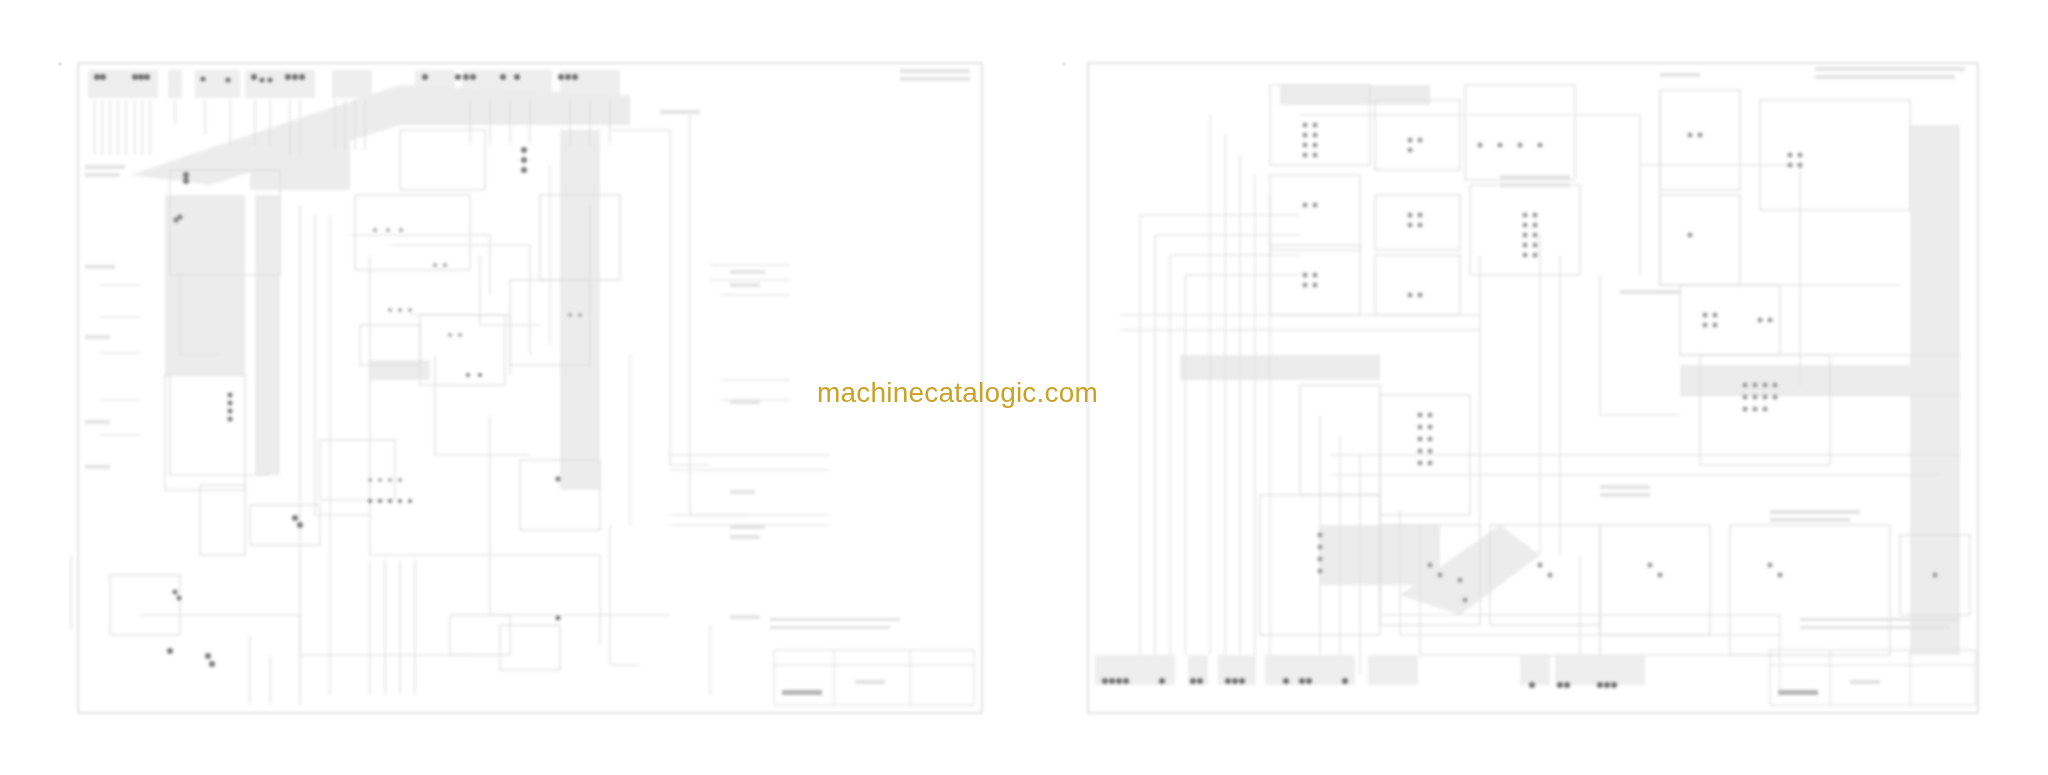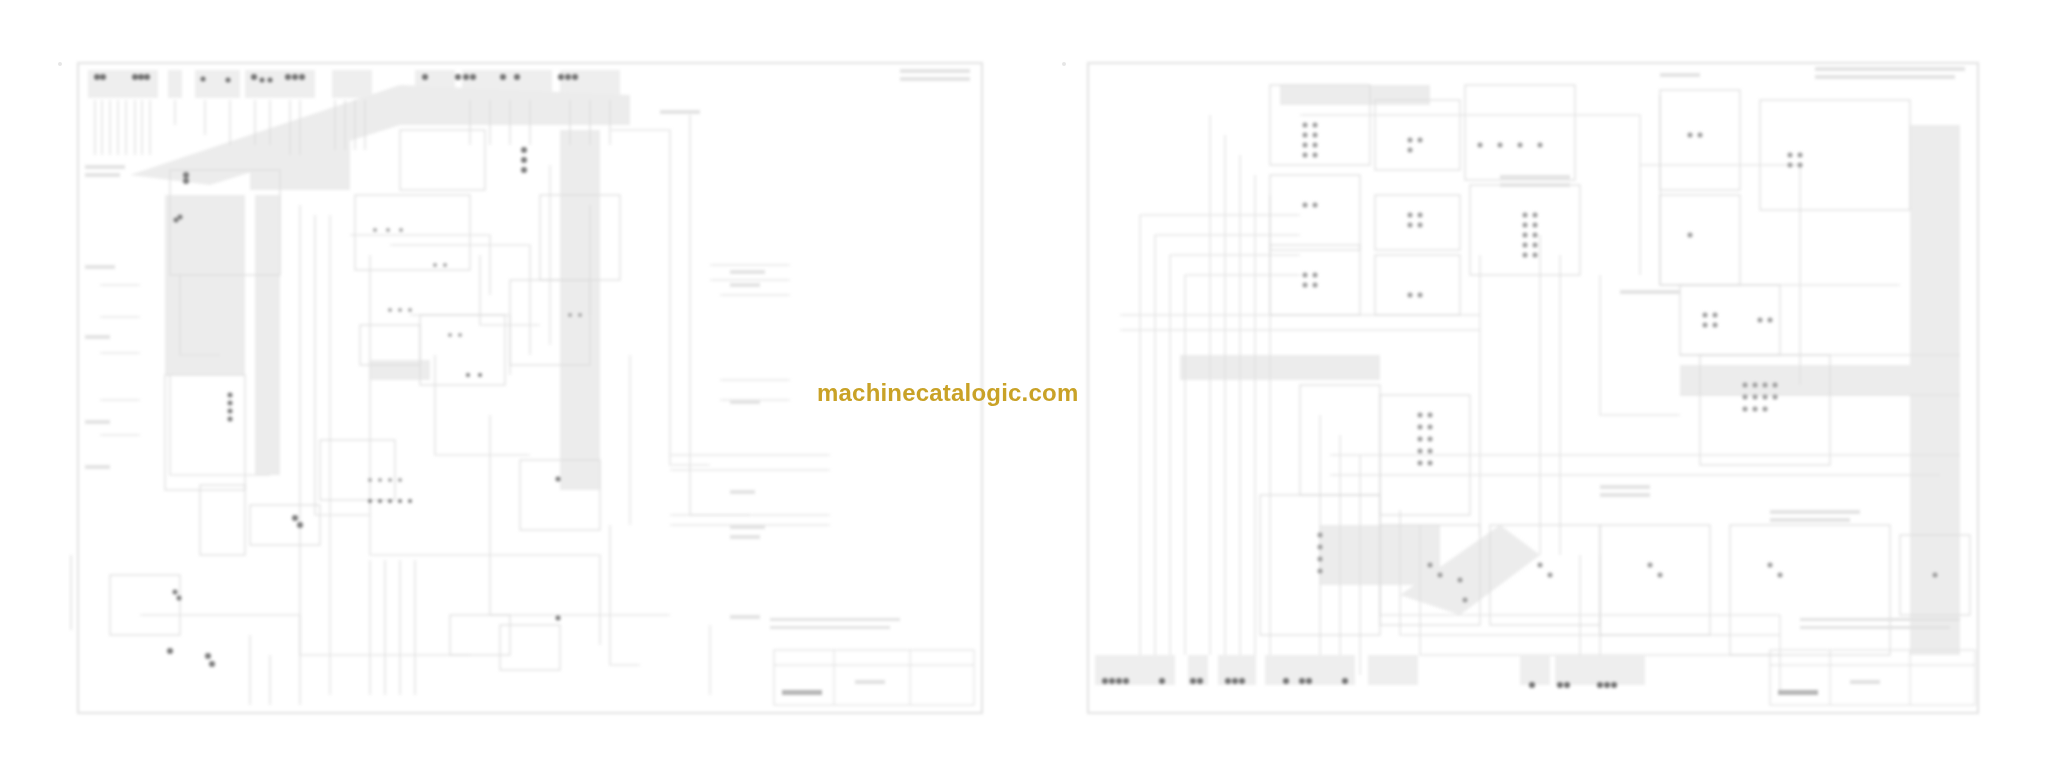--- a/index.html
+++ b/index.html
@@ -1,21 +1,21 @@
 <!DOCTYPE html>
 <html><head>
 <meta charset="utf-8">
 <style>
   html, body { margin:0; padding:0; background:#ffffff; }
   body { width:2048px; height:775px; position:relative; overflow:hidden; font-family:"Liberation Sans", sans-serif; }
   .sheet { position:absolute; background:#ffffff; }
   .sheet svg { position:absolute; left:0; top:0; filter: blur(1.4px); }
   .watermark {
     position:absolute; left:817px; top:368px; width:415px; height:50px;
-    font-family:"Liberation Sans", sans-serif; font-weight:bold; font-size:24px;
+    font-family:"Liberation Sans", sans-serif; font-weight:normal; font-size:28px;
     color:#C9A227; letter-spacing:0.2px; line-height:50px; white-space:nowrap;
     filter: blur(0.35px);
   }
   .corner-tick { position:absolute; width:4px; height:4px; background:#e6e6e6; border-radius:2px; }
 </style>
 </head>
 <body>
 
 <div class="sheet" style="left:70px;top:55px;width:920px;height:665px;">
   <svg width="920" height="665" viewBox="0 0 920 665">

